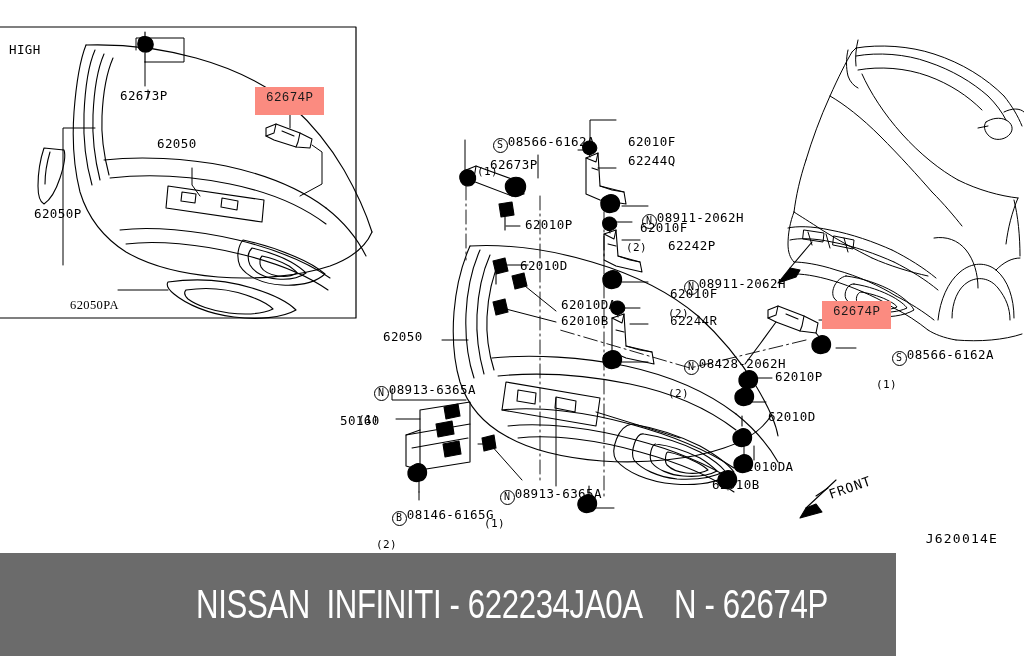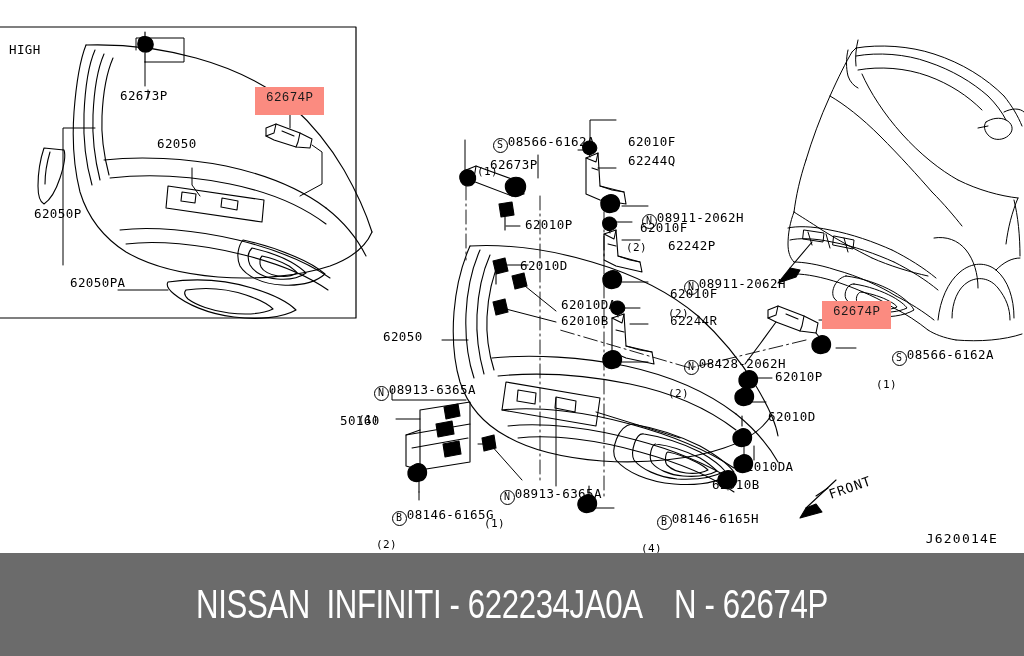--- a/index.html
+++ b/index.html
@@ -11,21 +11,21 @@
        font-size:12.5px;color:#000;white-space:pre;letter-spacing:0.4px;line-height:1;}
   .hl{position:absolute;background:#fb8b80;color:#1a1a1a;font-size:12.5px;
       font-family:Liberation Mono, monospace;
       padding:5px 11px 10px 11px;letter-spacing:0.4px;white-space:pre;line-height:1;}
   .circ{display:inline-block;width:13px;height:13px;border:1.2px solid #000;
         border-radius:50%;text-align:center;line-height:11.5px;font-size:10px;
         vertical-align:-2px;margin-right:0px;}
   .qty{display:block;font-size:11px;margin-top:1px;}
   .front{position:absolute;font-size:13px;transform:rotate(-19deg);
          font-family:"DejaVu Sans Mono","Liberation Mono",monospace;letter-spacing:1px;}
-  #banner{position:absolute;left:0;top:553px;width:1024px;height:103px;background:#6b6b6b;}
+  #banner{position:absolute;left:0;top:553px;width:896px;height:103px;background:#6b6b6b;}
   #bannertxt{position:absolute;left:0;top:0;width:1024px;height:103px;
              display:flex;align-items:center;justify-content:center;
              color:#fff;font-family:"Liberation Sans",sans-serif;
              font-size:40px;letter-spacing:-0.5px;
              transform:scaleX(0.78);transform-origin:center center;white-space:pre;}
   #diagid{position:absolute;right:26px;top:531px;font-size:13px;letter-spacing:1.2px;
           font-family:"DejaVu Sans Mono","Liberation Mono",monospace;}
 </style>
 </head>
 <body>
@@ -339,21 +339,21 @@
   </svg>
 
   <div class="lbl" style="left:9px;top:44px;text-align:right;">HIGH</div>
 
   <div class="lbl" style="left:120px;top:90px;">62673P</div>
 
   <div class="lbl" style="left:157px;top:138px;">62050</div>
 
   <div class="lbl" style="left:34px;top:208px;">62050P</div>
 
-  <div class="lbl" style="left:70px;top:277px;">62050PA</div>
+  <div class="lbl" style="left:70px;top:299px;font-family:Liberation Serif, serif;">62050PA</div>
 
   <div class="hl" style="left:255px;top:87px;">62674P</div>
 
   <div class="lbl" style="left:461px;top:123px;">
     <span class="circ">S</span><span>08566-6162A</span>
     <span class="qty" style="margin-left:16px;">(1)</span>
   </div>
 
   <div class="lbl" style="left:490px;top:159px;">62673P</div>
 
@@ -404,24 +404,20 @@
   <div class="lbl" style="left:468px;top:475px;">
     <span class="circ">N</span><span>08913-6365A</span>
     <span class="qty" style="margin-left:16px;">(1)</span>
   </div>
 
   <div class="lbl" style="left:360px;top:496px;">
     <span class="circ">B</span><span>08146-6165G</span>
     <span class="qty" style="margin-left:16px;">(2)</span>
   </div>
 
-  <div class="lbl" style="left:625px;top:500px;">
-    <span class="circ">B</span><span>08146-6165H</span>
-    <span class="qty" style="margin-left:16px;">(4)</span>
-  </div>
 
   <div class="lbl" style="left:775px;top:371px;">62010P</div>
 
   <div class="lbl" style="left:768px;top:411px;">62010D</div>
 
   <div class="lbl" style="left:738px;top:461px;">62010DA</div>
 
   <div class="lbl" style="left:712px;top:479px;">62010B</div>
 
   <div class="hl" style="left:822px;top:301px;">62674P</div>

